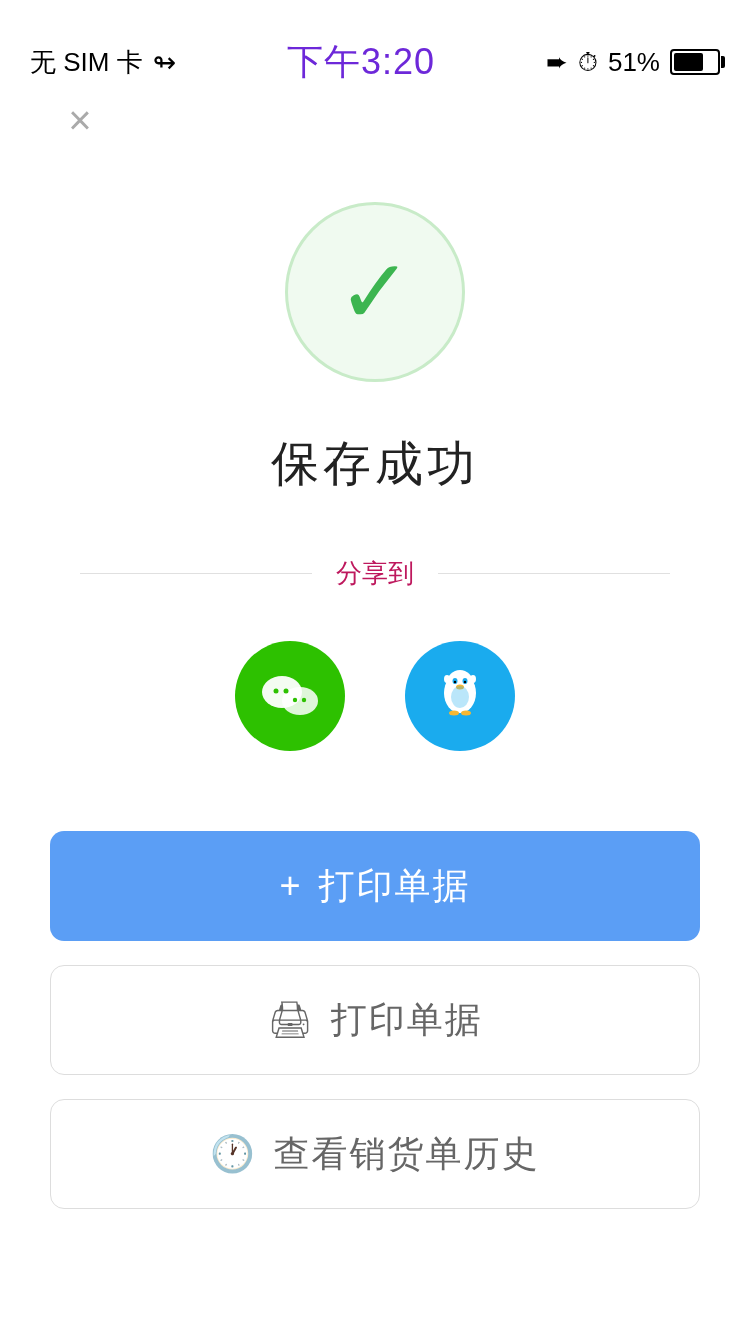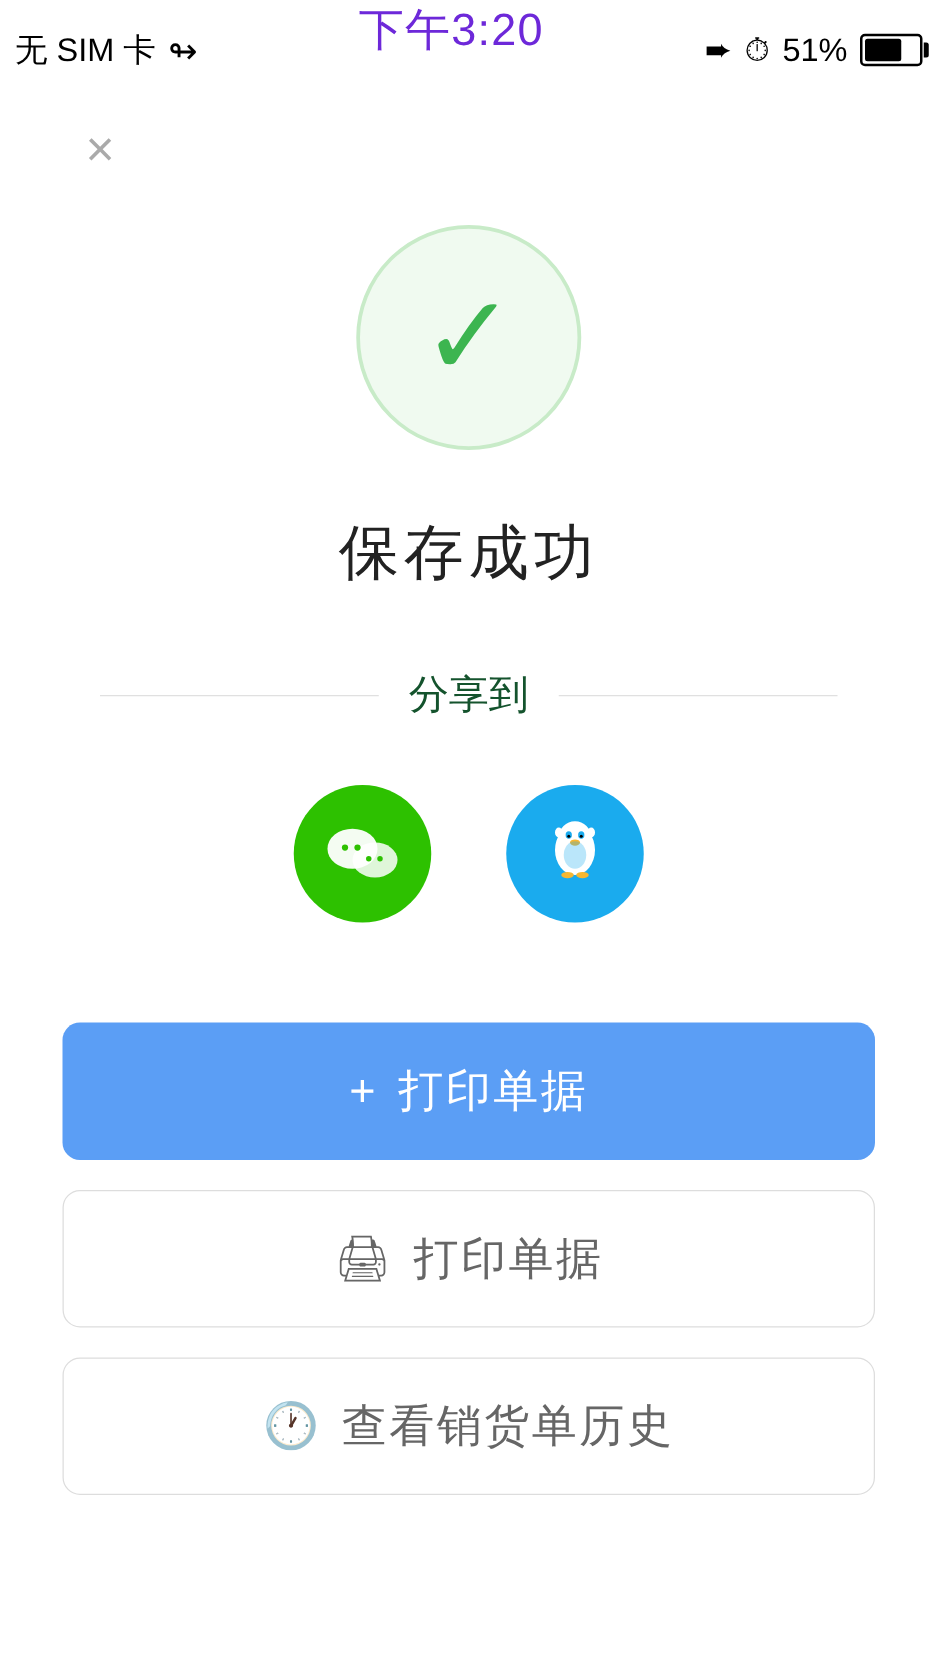--- a/index.html
+++ b/index.html
@@ -10,23 +10,25 @@
       background: #ffffff;
       font-family: -apple-system, 'PingFang SC', 'Helvetica Neue', sans-serif;
       overflow: hidden;
     }
 
     
     .status-bar {
       width: 100%;
       height: 80px;
       display: flex;
+      align-items: center;
       justify-content: space-between;
-      padding: 0 12px;
+      padding: 0 30px;
       background: #fff;
+      margin-top: 22px;
     }
     .status-left {
       display: flex;
       align-items: center;
       gap: 10px;
       font-size: 26px;
       color: #000;
       font-weight: 500;
     }
     .wifi-icon {
@@ -135,22 +137,22 @@
       padding: 0 80px;
       margin-bottom: 50px;
     }
     .divider-line {
       flex: 1;
       height: 1px;
       background: #e0e0e0;
     }
     .divider-text {
       padding: 0 24px;
-      font-size: 32px;
-      color: #14532d;
+      font-size: 26px;
+      color: #be185d;
       text-align: center;
     }
 
     
     .share-icons {
       display: flex;
       gap: 60px;
       margin-bottom: 80px;
     }
     .share-btn {

